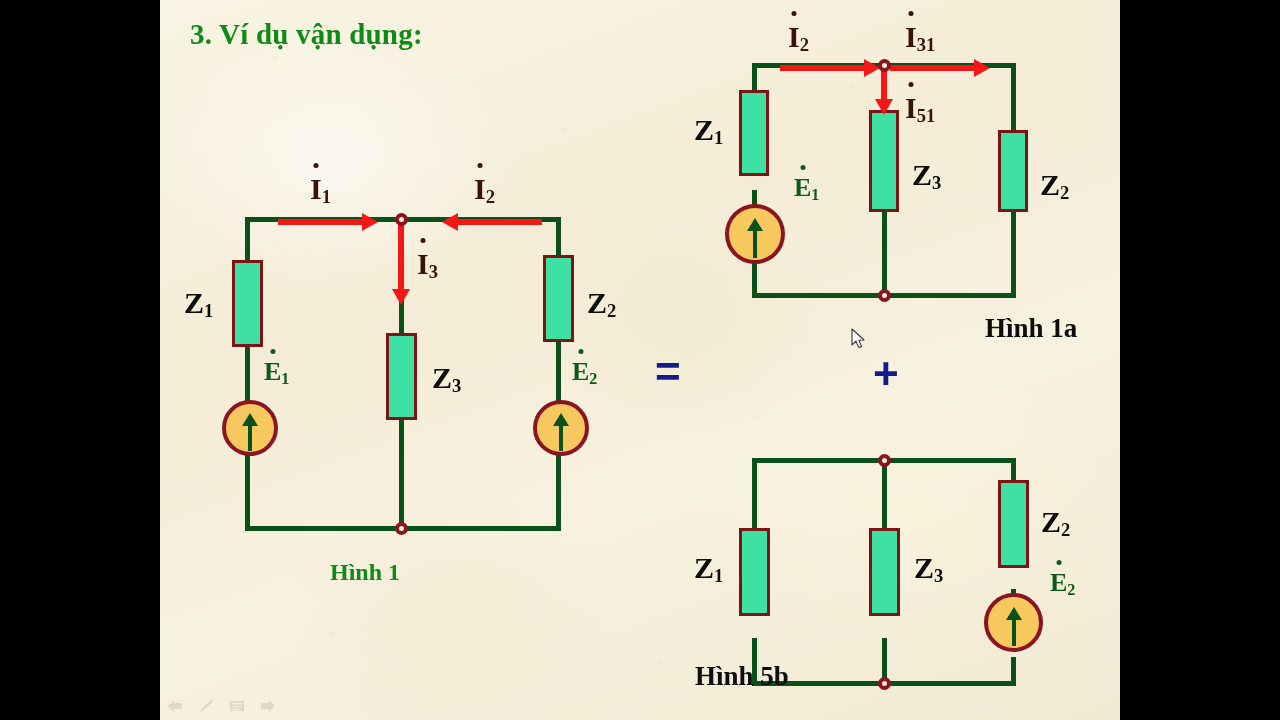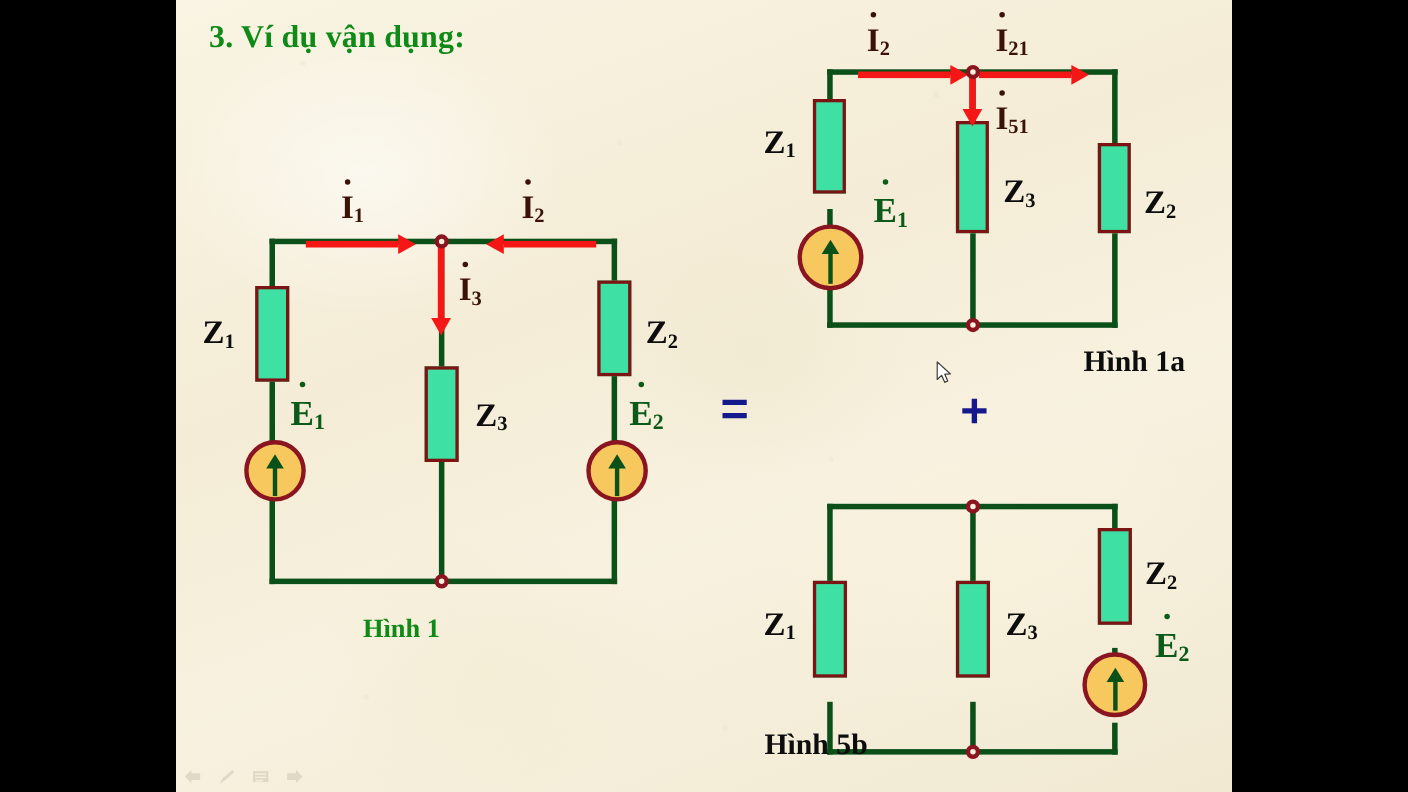--- a/index.html
+++ b/index.html
@@ -164,21 +164,21 @@
   
   .lbl {
     position: absolute;
     font-family: "Liberation Serif", "DejaVu Serif", serif;
     font-weight: bold;
     white-space: nowrap;
     z-index: 12;
     line-height: 1;
   }
   .lbl.z      { color: #0d0d0d; font-size: 30px; }
-  .lbl.e      { color: #0b5a19; font-size: 32px; }
+  .lbl.e      { color: #0b5a19; font-size: 26px; }
   .lbl.i      { color: #3a1208; font-size: 30px; }
   .lbl.fig-g  { color: #108a17; font-size: 24px; }
   .lbl.fig-k  { color: #0d0d0d; font-size: 27px; }
   .lbl sub    { font-size: 0.62em; vertical-align: -0.22em; font-weight: bold; }
   .dotmark {
     position: relative;
     display: inline-block;
   }
   .dotmark .dotchar { position: relative; }
   .dotmark .dotchar::before {
@@ -341,21 +341,21 @@
         <div class="tip-d"></div>
       </div>
 
       <div class="node" style="left:148px; top:29px;"></div>
       <div class="node" style="left:148px; top:259px;"></div>
 
       <div class="lbl i" style="left:58px; top:-8px;">
         <span class="dotmark"><span class="dotchar">I</span></span><sub>2</sub>
       </div>
       <div class="lbl i" style="left:175px; top:-8px;">
-        <span class="dotmark"><span class="dotchar">I</span></span><sub>21</sub>
+        <span class="dotmark"><span class="dotchar">I</span></span><sub>31</sub>
       </div>
       <div class="lbl i" style="left:175px; top:63px;">
         <span class="dotmark"><span class="dotchar">I</span></span><sub>51</sub>
       </div>
 
       <div class="lbl z" style="left:-36px; top:85px;">
         <span>Z</span><sub>1</sub>
       </div>
       <div class="lbl z" style="left:182px; top:130px;">
         <span>Z</span><sub>3</sub>

